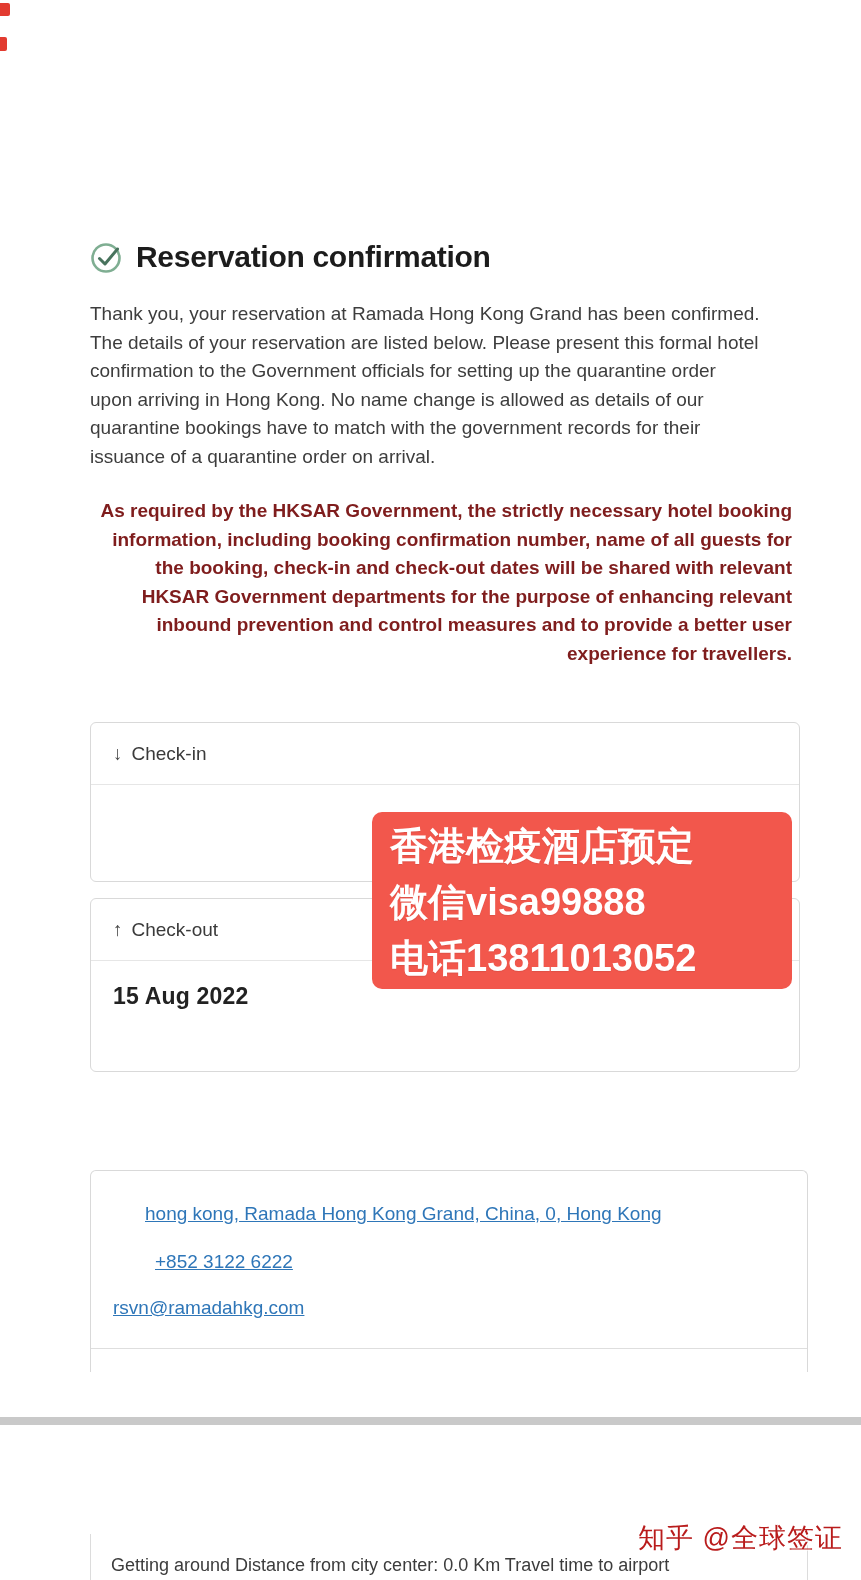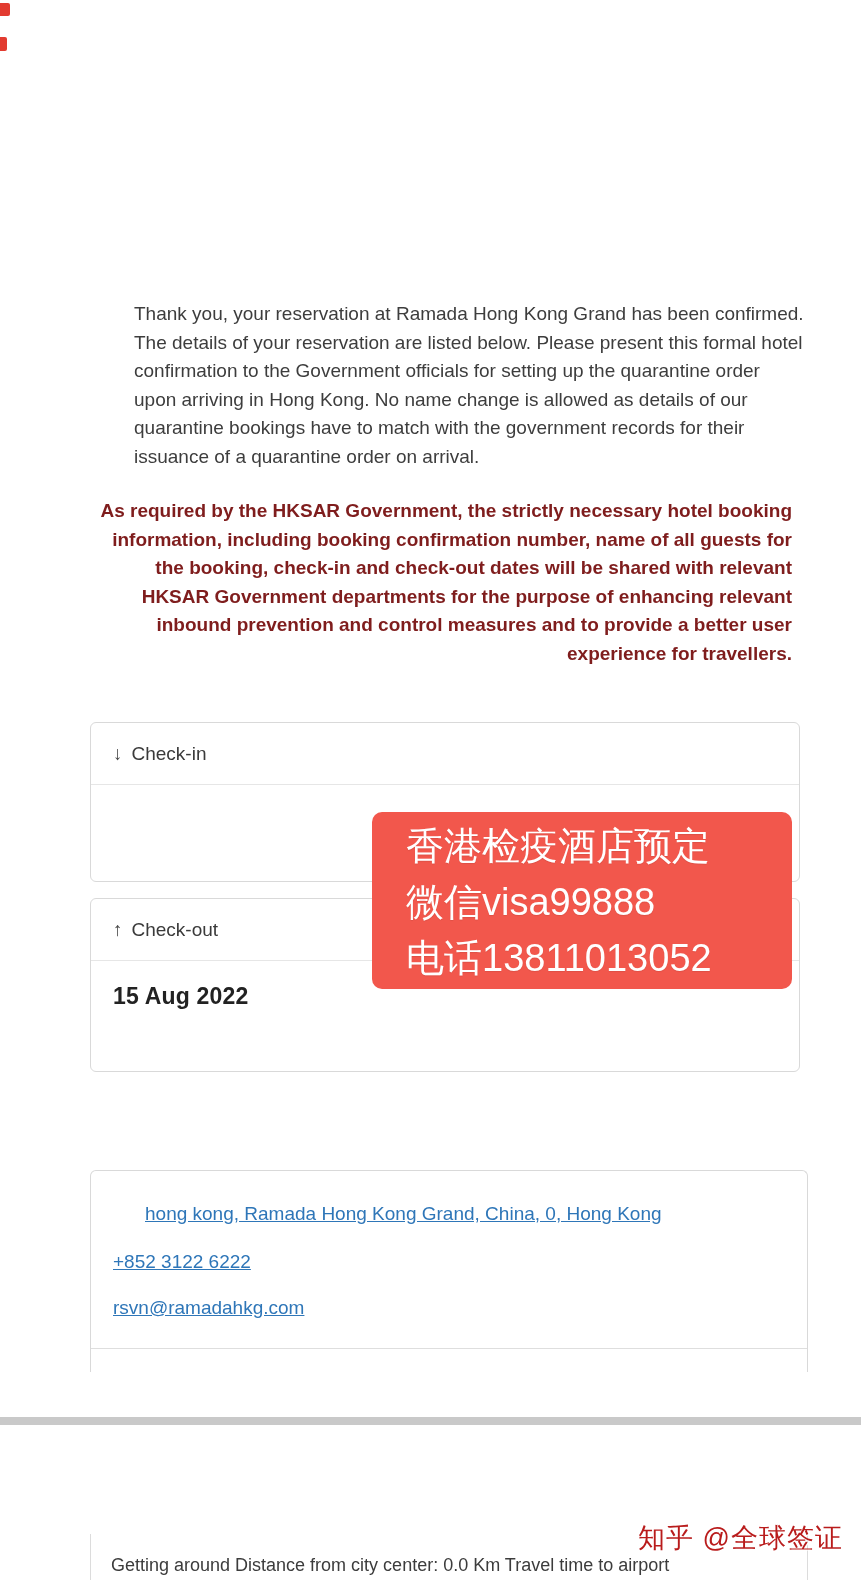--- a/index.html
+++ b/index.html
@@ -21,21 +21,21 @@
   .heading h1 {
     font-size:30px; font-weight:700; color:#1c1c1c; letter-spacing:-0.3px;
     font-family:"Liberation Sans", sans-serif;
   }
 
   
   .para {
     position:absolute; left:90px; color:#3d3d3d;
     font-size:19px; line-height:28.5px;
   }
-  .para.intro { top:300px; width:672px;margin-left:44px; }
+  .para.intro { top:300px; width:672px; }
   .para.notice { top:497px; width:702px; font-weight:700; color:#7f1d1d;text-align:right; }
 
   
   .card {
     position:absolute; left:90px; width:710px;
     background:#fff; border:1px solid #d9d9d9; border-radius:6px;
   }
   .card.checkin  { top:722px; height:160px; }
   .card.checkout { top:898px; height:174px; }
   .card .card-head {
@@ -48,41 +48,40 @@
     letter-spacing:0.2px;
   }
 
   
   .ad-overlay {
     position:absolute; left:372px; top:812px; width:420px; height:177px;
     background:#f2574c; border-radius:10px; z-index:5;
     padding:6px 18px 0 18px; color:#ffffff;
   }
   .ad-overlay .ad-line {
-    font-size:38px; font-weight:400; line-height:56px; white-space:nowrap;
+    font-size:38px; font-weight:700; line-height:56px; white-space:nowrap;
     text-shadow:0 1px 1px rgba(0,0,0,0.08);
-    margin-left:16px;
   }
 
   
   .section-title {
     position:absolute; left:90px; top:1108px;
     font-size:25px; font-weight:700; color:#222222;
   }
   .address-card {
     position:absolute; left:90px; top:1170px; width:718px; height:202px;
     border:1px solid #d9d9d9; border-bottom:none; border-radius:6px 6px 0 0;
     background:#fff; overflow:hidden;
   }
   .address-card a {
     position:absolute; left:22px; font-size:19px; color:#2e76b8;
     text-decoration:underline; white-space:nowrap;
   }
   .address-card a.l1 { top:32px;margin-left:32px; }
-  .address-card a.l2 { top:80px; }
+  .address-card a.l2 { top:80px;margin-left:42px; }
   .address-card a.l3 { top:126px; }
   .address-card .inner-divider {
     position:absolute; left:0; right:0; top:177px; height:1px; background:#dedede;
   }
 
   
   .gray-bar { position:absolute; left:0; top:1417px; width:861px; height:8px; background:#c9c9c9; }
 
   
   .around-card {
@@ -103,20 +102,29 @@
   }
 </style>
 </head>
 <body>
 
 <div class="screen">
 
   <div class="corner-mark m1"></div>
   <div class="corner-mark m2"></div>
 
+  <div class="heading">
+    <span class="icon-wrap">
+      <svg width="38" height="38" viewBox="0 0 38 38">
+        <circle cx="18" cy="20" r="13.5" fill="none" stroke="#7fae92" stroke-width="2.6"></circle>
+        <path d="M11.5 20.5 L17 26 L29.5 11" fill="none" stroke="#48735d" stroke-width="3" stroke-linecap="round" stroke-linejoin="round"></path>
+      </svg>
+    </span>
+    <h1>Reservation confirmation</h1>
+  </div>
 
   <p class="para intro">Thank you, your reservation at Ramada Hong Kong Grand has been confirmed. The details of your reservation are listed below. Please present this formal hotel confirmation to the Government officials for setting up the quarantine order upon arriving in Hong Kong. No name change is allowed as details of our quarantine bookings have to match with the government records for their issuance of a quarantine order on arrival.</p>
 
   <p class="para notice">As required by the HKSAR Government, the strictly necessary hotel booking information, including booking confirmation number, name of all guests for the booking, check-in and check-out dates will be shared with relevant HKSAR Government departments for the purpose of enhancing relevant inbound prevention and control measures and to provide a better user experience for travellers.</p>
 
   <div class="card checkin">
     <div class="card-head">
       <span class="arrow">↓</span>
       <span>Check-in</span>
     </div>

